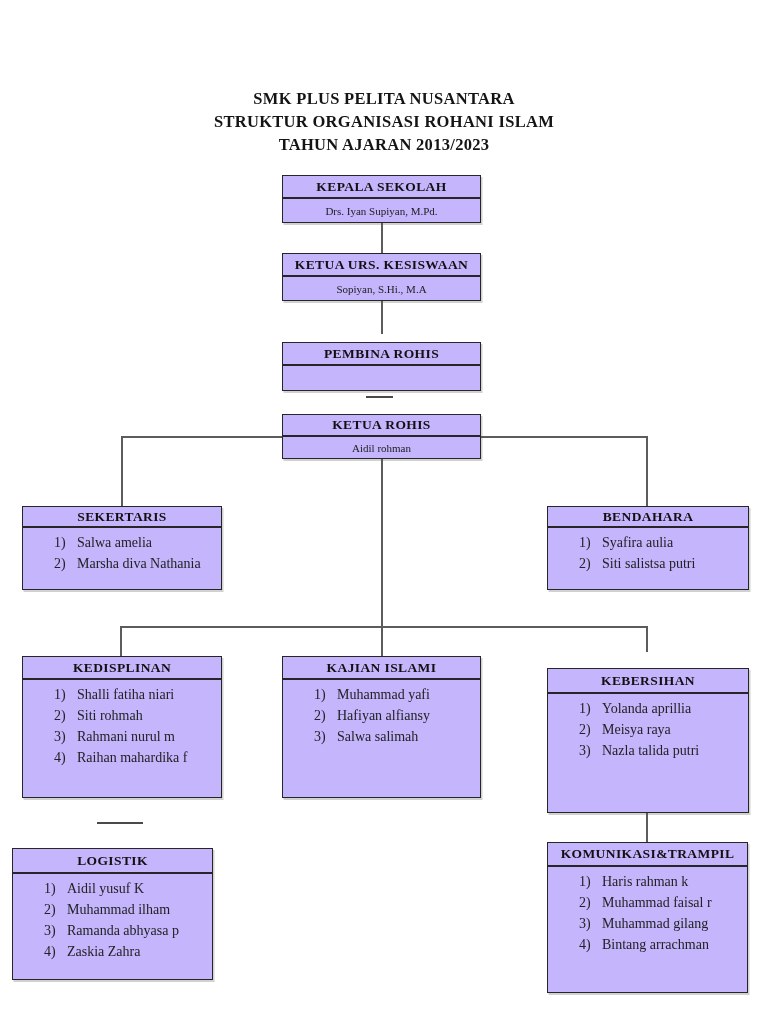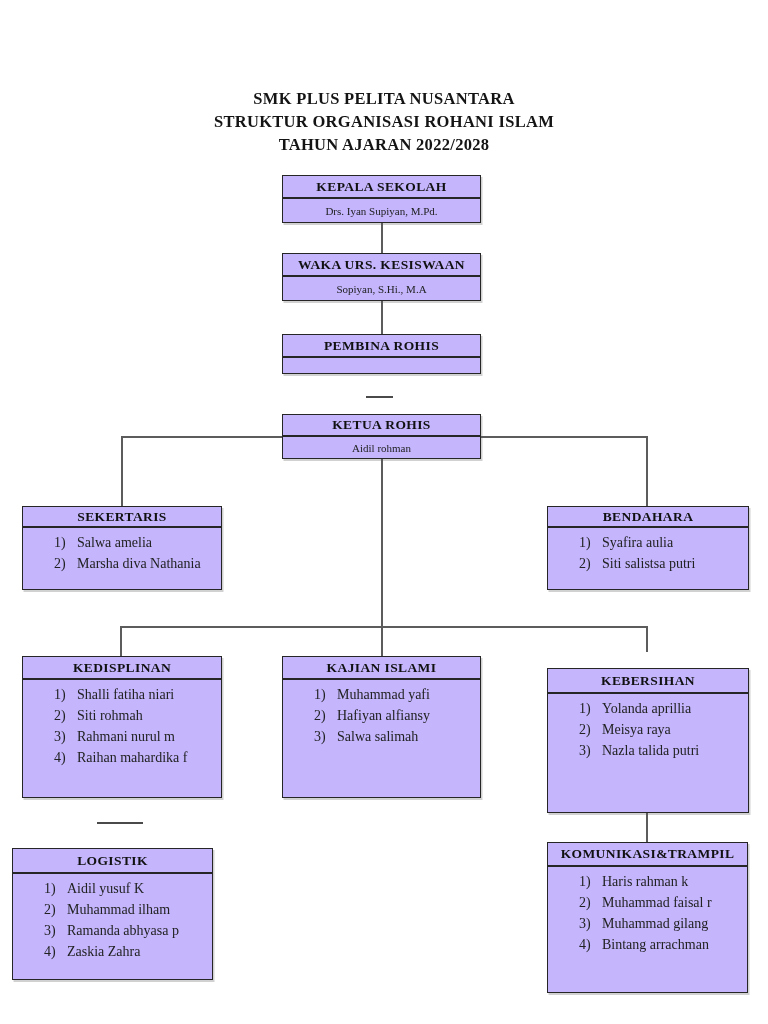--- a/index.html
+++ b/index.html
@@ -38,21 +38,21 @@
   ol.members .mname{flex:1;white-space:nowrap;}
 </style>
 </head>
 <body>
 
 <div class="page">
 
   <div class="doc-title">
     <div>SMK PLUS PELITA NUSANTARA</div>
     <div>STRUKTUR ORGANISASI ROHANI ISLAM</div>
-    <div>TAHUN AJARAN 2022/2028</div>
+    <div>TAHUN AJARAN 2013/2023</div>
   </div>
 
   <div class="line" style="left:381px;top:222px;width:2px;height:31px"></div>
   <div class="line" style="left:381px;top:300px;width:2px;height:34px"></div>
   <div class="dash" style="left:366px;top:396px;width:27px;height:2px"></div>
 
   <div class="line" style="left:121px;top:436px;width:527px;height:2px"></div>
   <div class="line" style="left:121px;top:436px;width:2px;height:70px"></div>
   <div class="line" style="left:646px;top:436px;width:2px;height:70px"></div>
 
@@ -63,25 +63,25 @@
 
   <div class="line" style="left:646px;top:796px;width:2px;height:46px"></div>
   <div class="dash" style="left:97px;top:822px;width:46px;height:2px"></div>
 
   <div class="obox" style="left:282px;top:175px;width:199px;height:48px">
     <div class="obox-header h21">KEPALA SEKOLAH</div>
     <div class="obox-name">Drs. Iyan Supiyan, M.Pd.</div>
   </div>
 
   <div class="obox" style="left:282px;top:253px;width:199px;height:48px">
-    <div class="obox-header h21">WAKA URS. KESISWAAN</div>
+    <div class="obox-header h21">KETUA URS. KESISWAAN</div>
     <div class="obox-name">Sopiyan, S.Hi., M.A</div>
   </div>
 
-  <div class="obox" style="left:282px;top:334px;width:199px;height:40px">
+  <div class="obox" style="left:282px;top:342px;width:199px;height:49px">
     <div class="obox-header h21">PEMBINA ROHIS</div>
   </div>
 
   <div class="obox" style="left:282px;top:414px;width:199px;height:45px">
     <div class="obox-header h20">KETUA ROHIS</div>
     <div class="obox-name">Aidil rohman</div>
   </div>
 
   <div class="obox" style="left:22px;top:506px;width:200px;height:84px">
     <div class="obox-header h19">SEKERTARIS</div>

